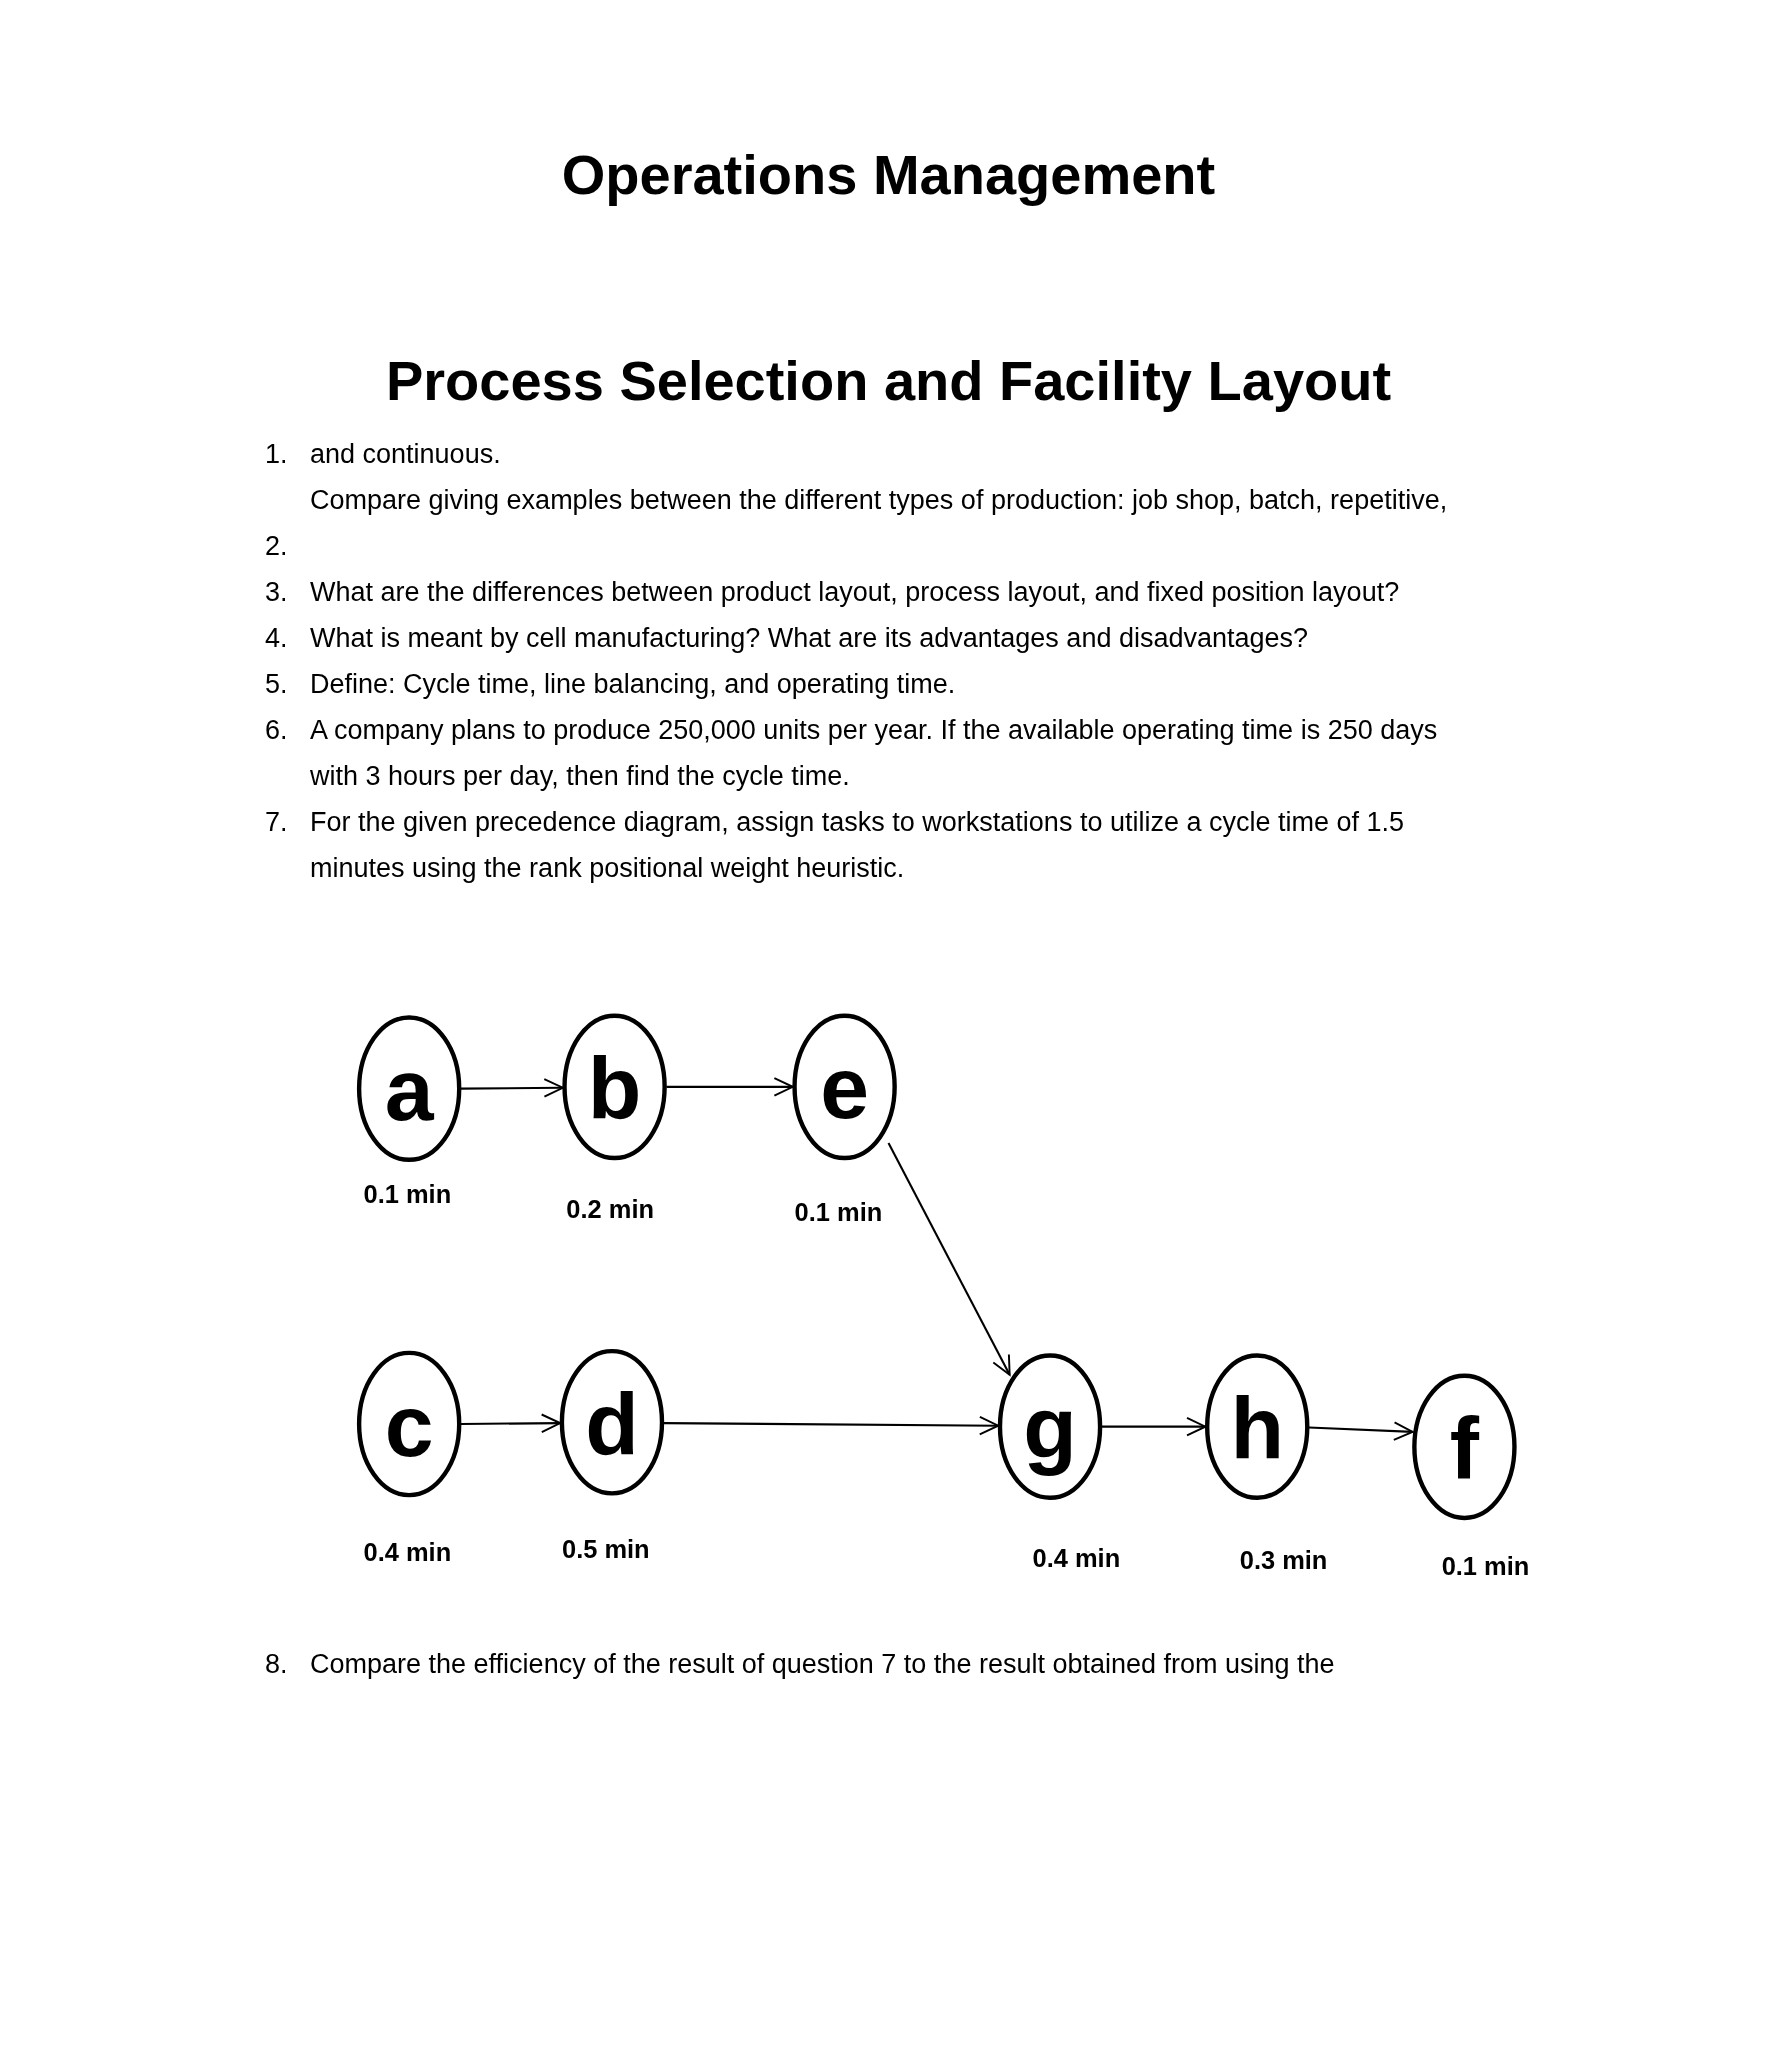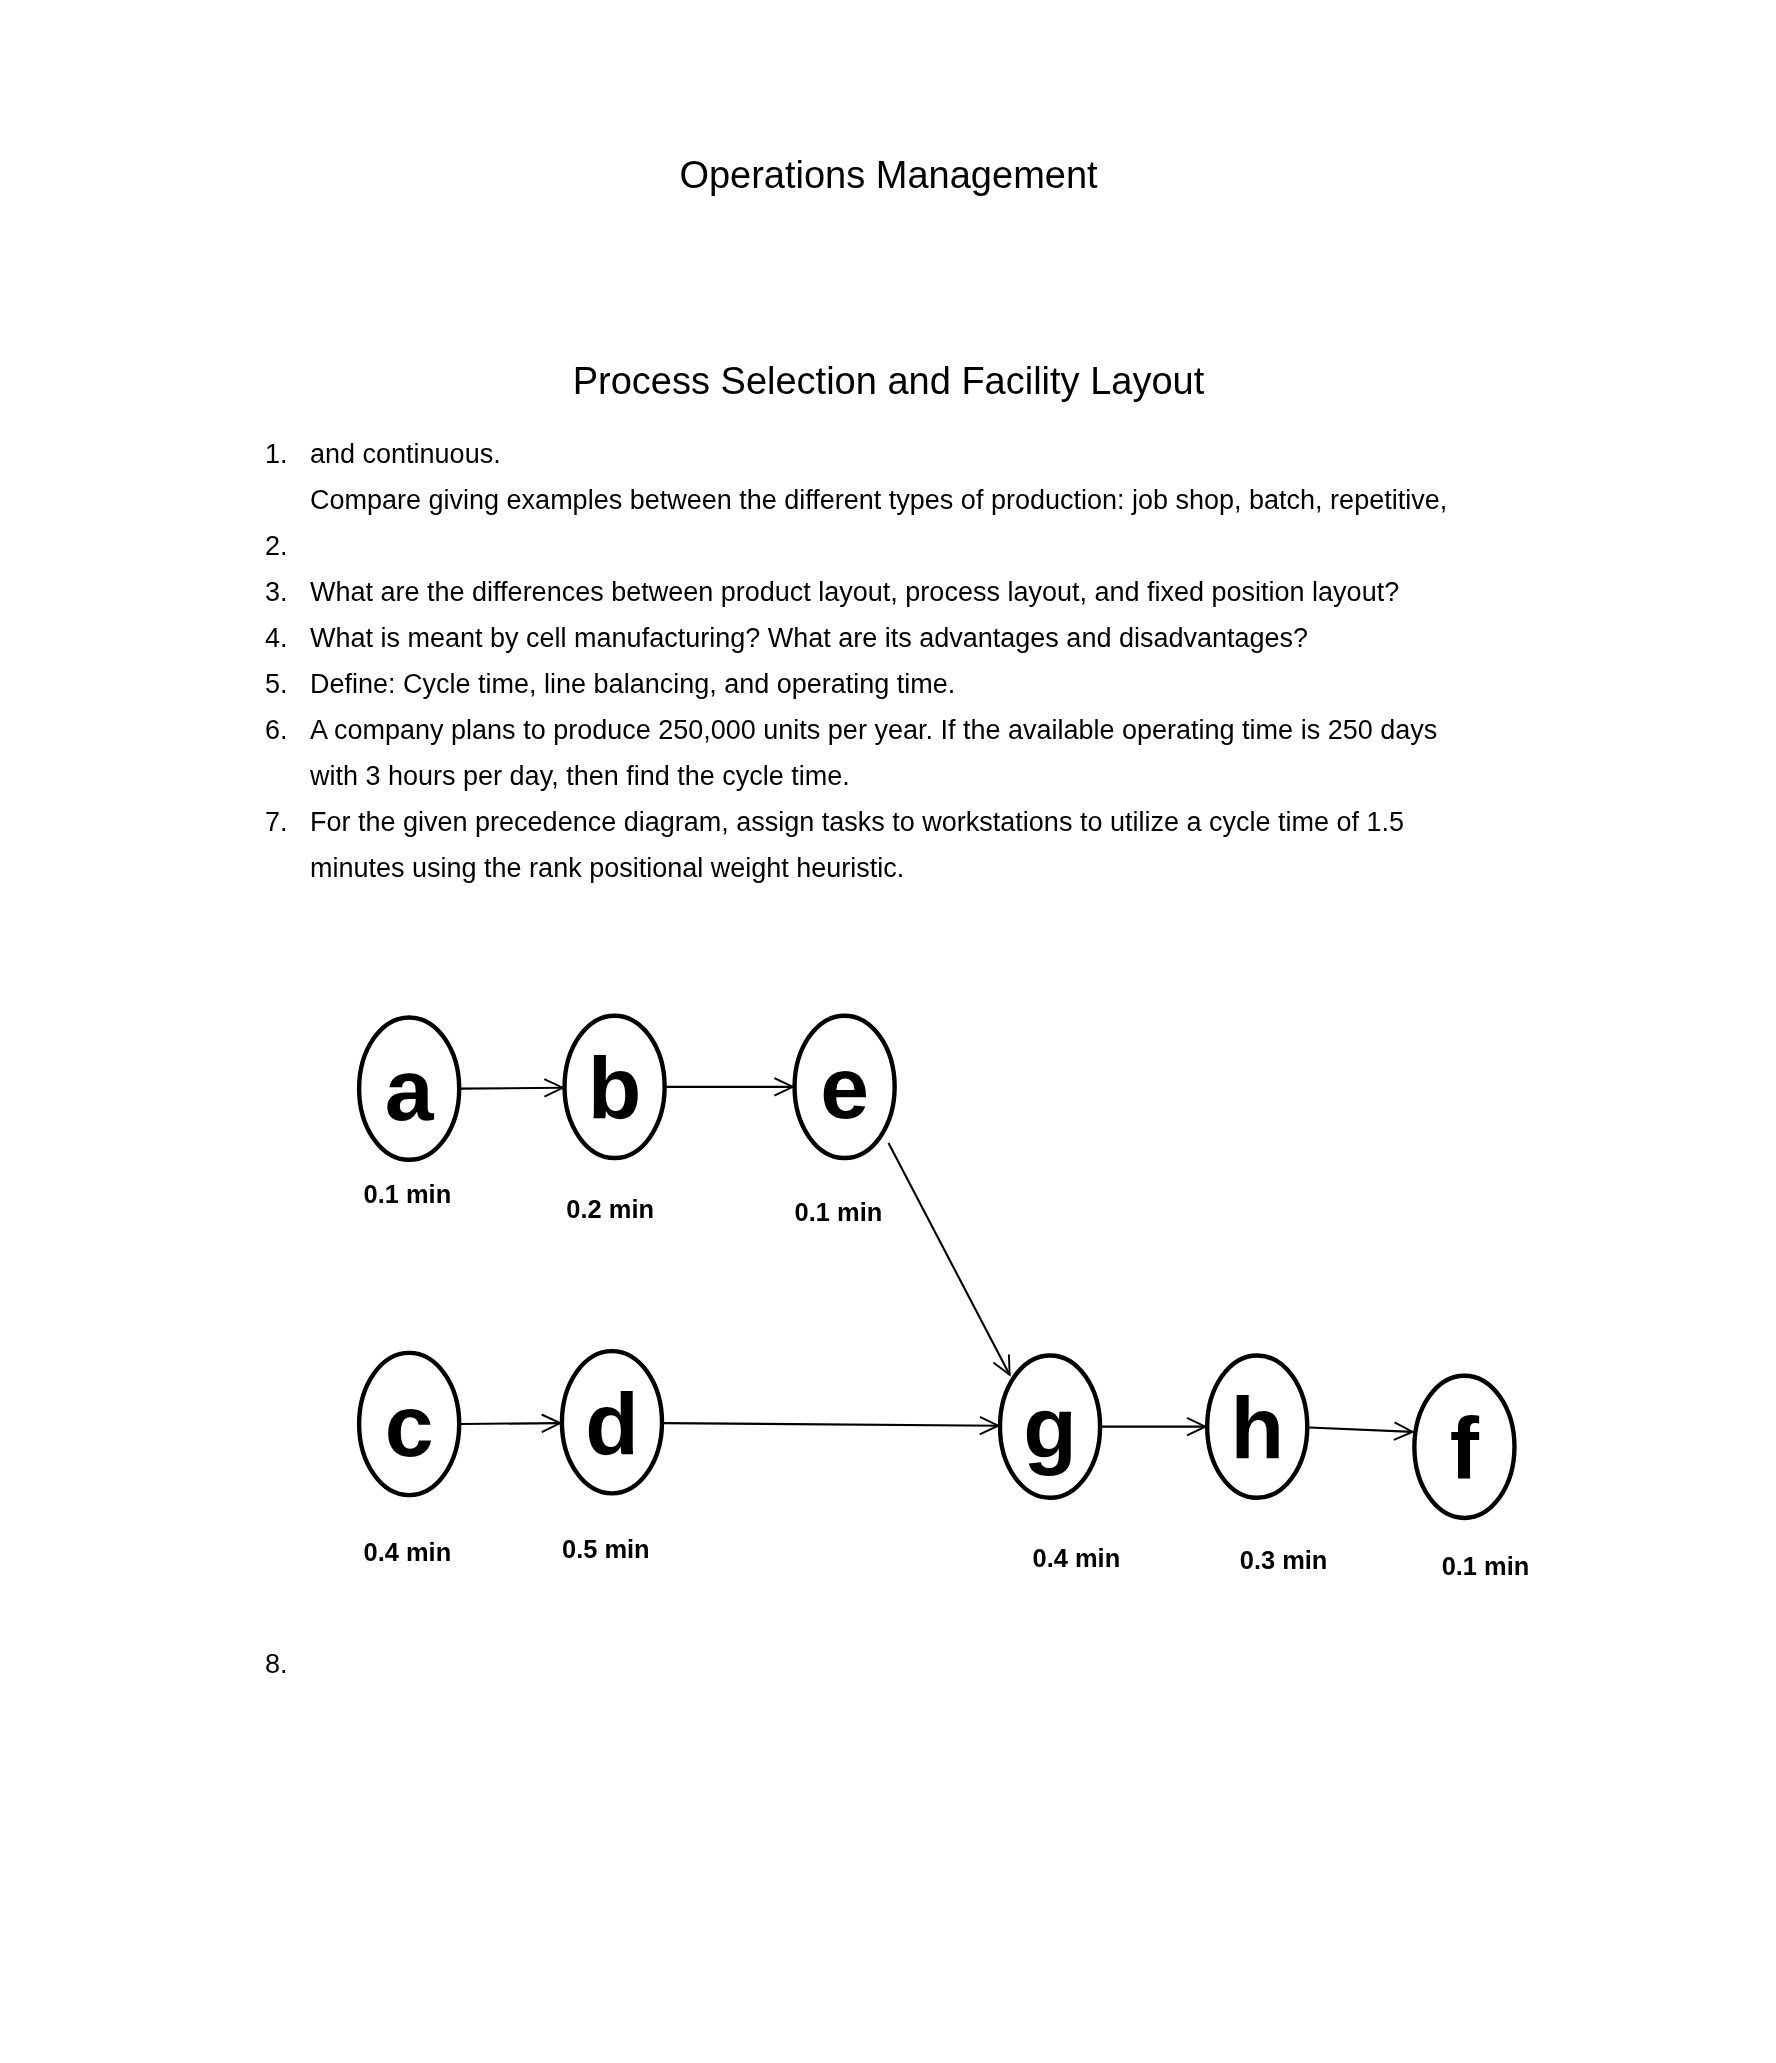--- a/index.html
+++ b/index.html
@@ -14,22 +14,22 @@
     background: #ffffff;
     font-family: "Liberation Sans", sans-serif;
     color: #000000;
     overflow: hidden;
   }
   .heading {
     position: absolute;
     left: 0;
     width: 100%;
     text-align: center;
-    font-weight: normal;
-    font-size: 38px;
+    font-weight: bold;
+    font-size: 56px;
     line-height: 42px;
     white-space: nowrap;
   }
   .h-title    { top: 154px; }
   .h-subtitle { top: 248px; }
   .h-section  { top: 360px; }
 
   .qlist {
     position: absolute;
     left: 265px;
@@ -187,18 +187,19 @@
     <text class="node-time" x="690" y="1775" text-anchor="middle">0.5 min</text>
     <text class="node-time" x="1226" y="1785" text-anchor="middle">0.4 min</text>
     <text class="node-time" x="1462" y="1787" text-anchor="middle">0.3 min</text>
     <text class="node-time" x="1692" y="1794" text-anchor="middle">0.1 min</text>
   </svg>
 
   <div class="qlist8">
     <div class="qitem">
       <div class="qnum">8.</div>
       <div class="qlines">
+        <div class="qline">Compare the efficiency of the result of question 7 to the result obtained from using the</div>
       </div>
     </div>
   </div>
 
 </div>
 
 
 </body></html>

